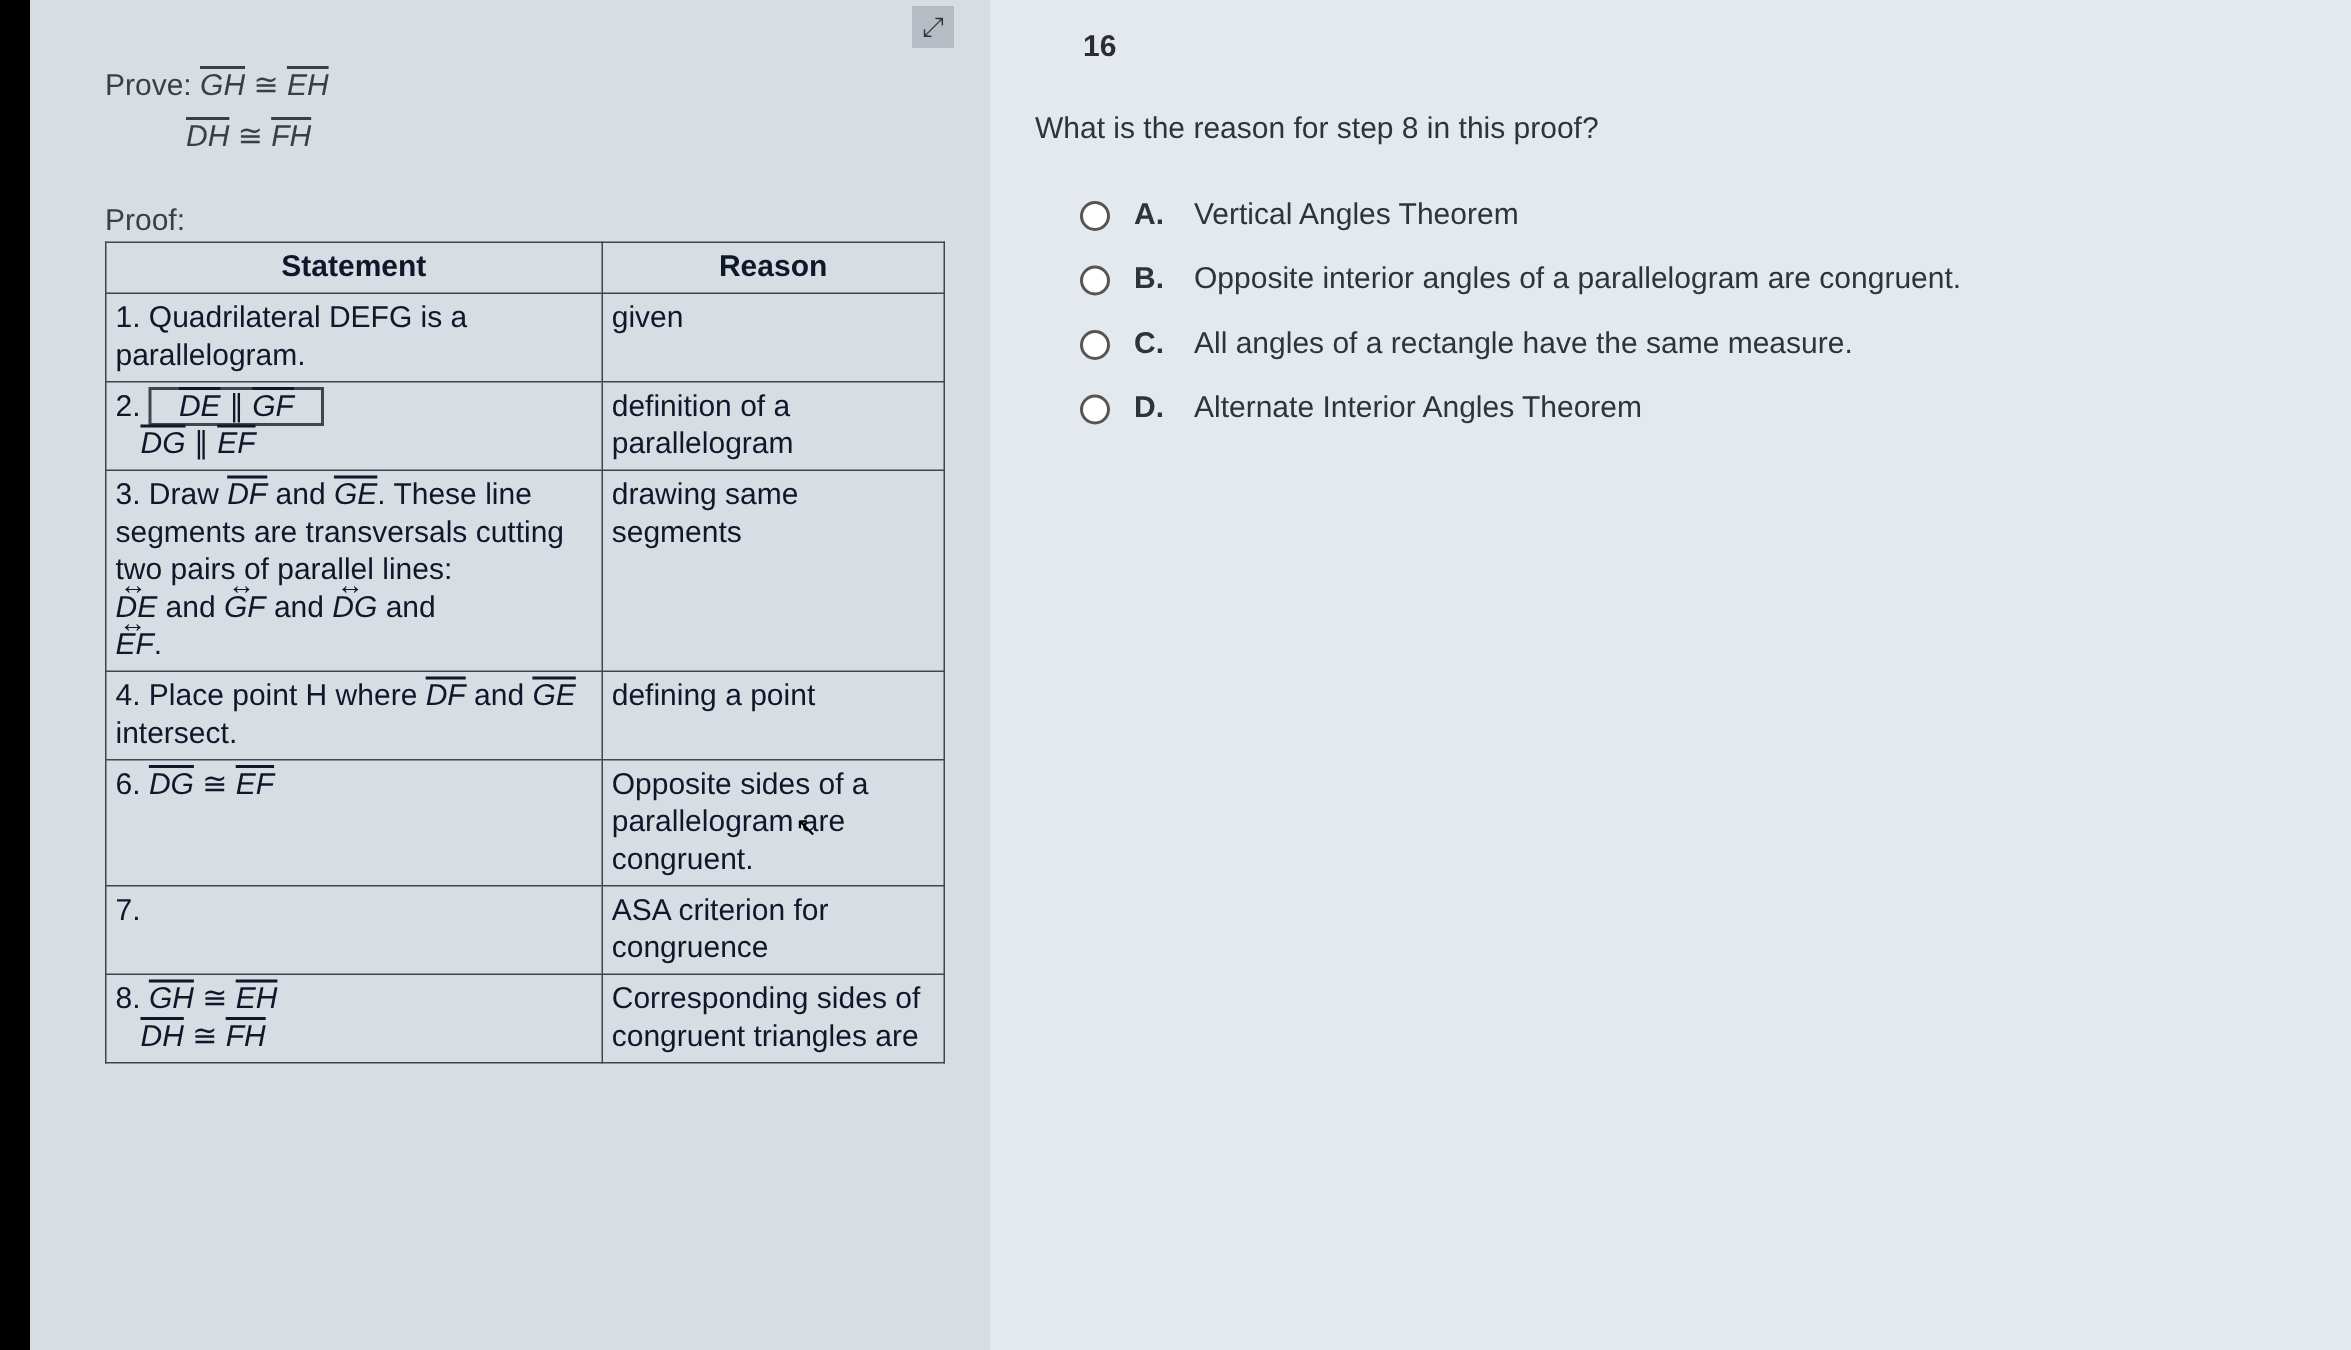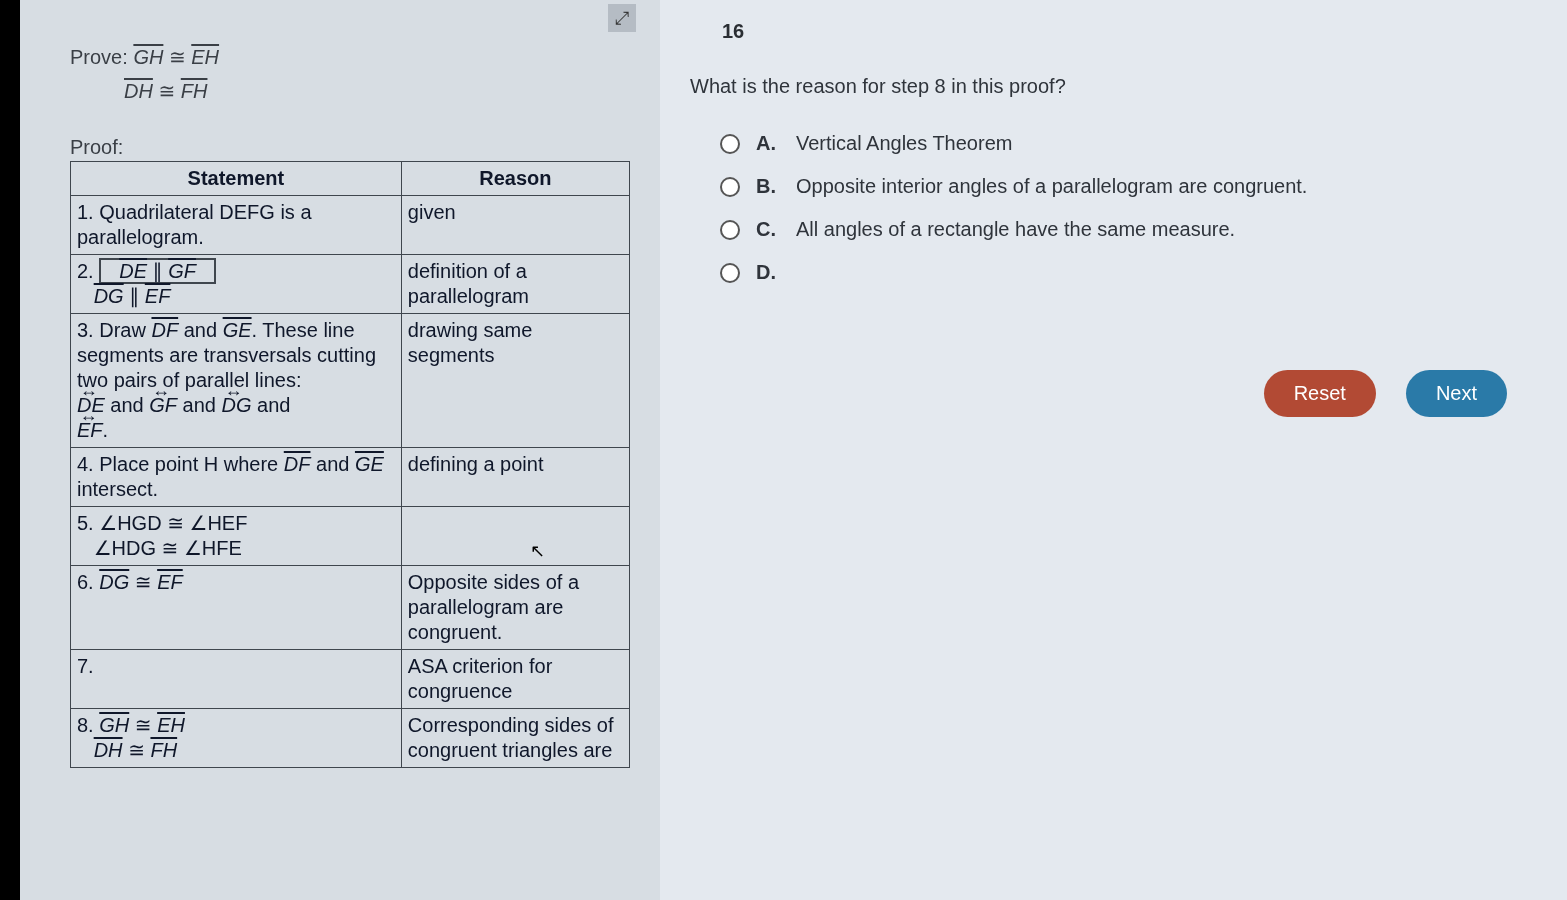--- a/index.html
+++ b/index.html
@@ -193,27 +193,20 @@
         <td>drawing same segments</td>
       </tr>
       <tr>
         <td>
           <span>4. Place point H where </span><span class="overline">DF</span><span> and </span><span class="overline">GE</span><span> intersect.</span>
         </td>
         <td>defining a point</td>
       </tr>
       <tr>
         <td>
-          <span>5. ∠HGD ≅ ∠HEF</span><br>
-          &nbsp;&nbsp;&nbsp;<span>∠HDG ≅ ∠HFE</span>
-        </td>
-        <td></td>
-      </tr>
-      <tr>
-        <td>
           <span>6. </span><span class="overline">DG</span> <span>≅</span> <span class="overline">EF</span>
         </td>
         <td>Opposite sides of a parallelogram are congruent.</td>
       </tr>
       <tr>
         <td>7.</td>
         <td>ASA criterion for congruence</td>
       </tr>
       <tr>
         <td>
@@ -244,21 +237,18 @@
         <div>Opposite interior angles of a parallelogram are congruent.</div>
       </div>
       <div class="opt-row">
         <div class="radio"></div>
         <div class="opt-letter">C.</div>
         <div>All angles of a rectangle have the same measure.</div>
       </div>
       <div class="opt-row">
         <div class="radio"></div>
         <div class="opt-letter">D.</div>
+        <div>Alternate Interior Angles Theorem</div>
       </div>
     </div>
 
-    <div class="btn-row">
-      <button class="btn btn-reset">Reset</button>
-      <button class="btn btn-next">Next</button>
-    </div>
   </div>
 </div>
 
 </body></html>

